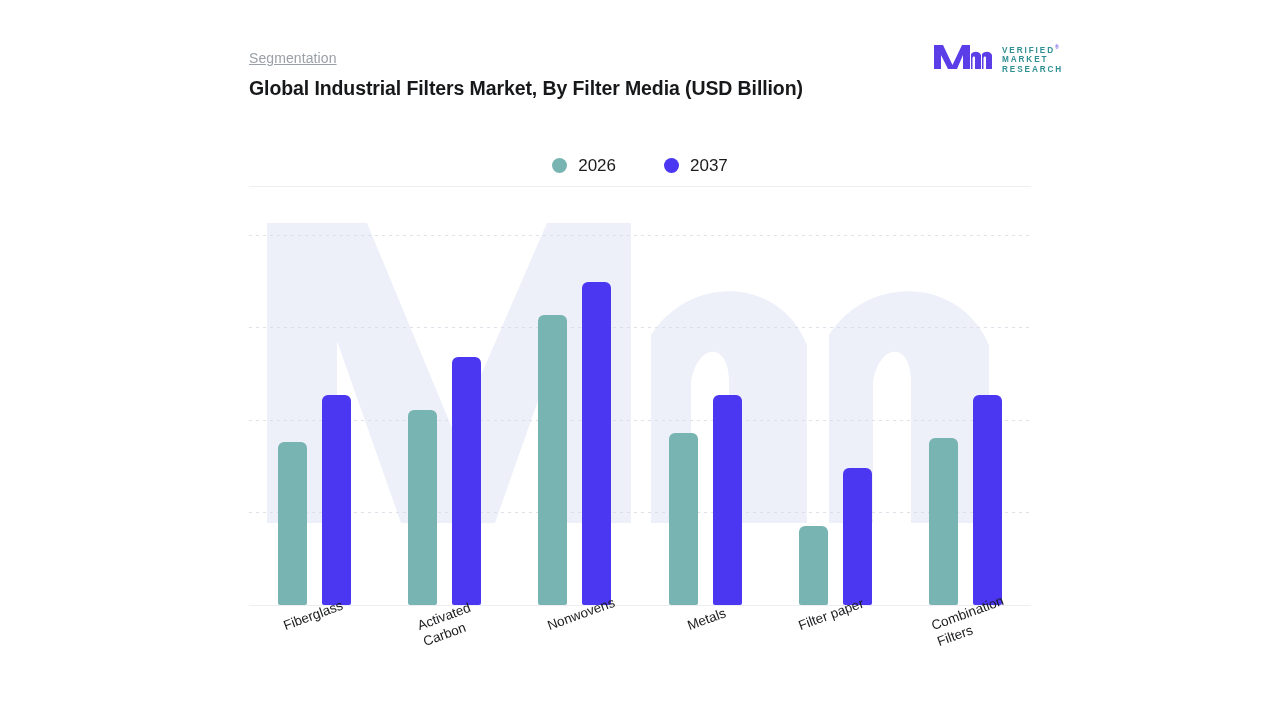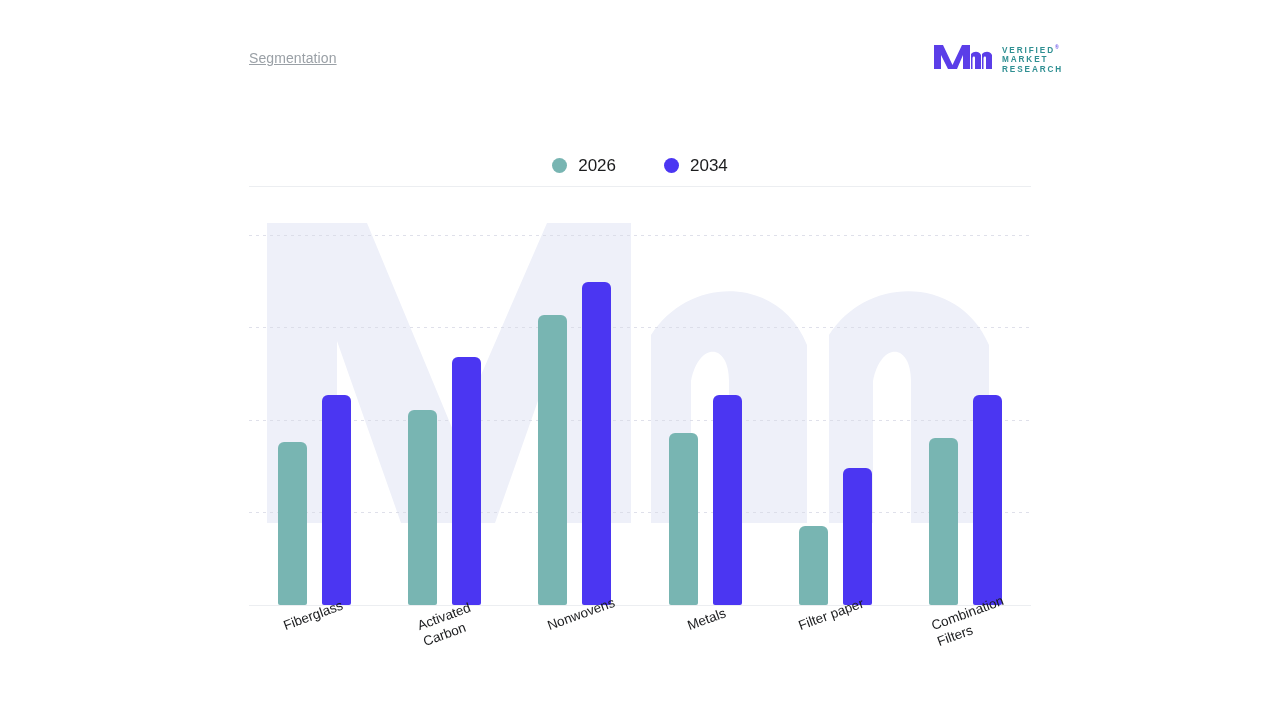--- a/index.html
+++ b/index.html
@@ -81,20 +81,21 @@
     white-space:pre-line;
     text-align:left;
   }
 </style>
 </head>
 <body>
 
 <div class="page">
 
   <div class="seg-label">Segmentation</div>
+  <div class="chart-title">Global Industrial Filters Market, By Filter Media (USD Billion)</div>
 
   <div class="logo">
     <div class="logo-mark">
       <svg viewBox="0 0 62 28" width="62" height="28" xmlns="http://www.w3.org/2000/svg">
         <path d="M2 2 L11 2 L20.5 22 L30 2 L38 2 L38 26 L31 26 L31 12 L25 26 L16 26 L9 12 L9 26 L2 26 Z" fill="#5b3ee8"></path>
         <path d="M39 11 C42 8 47 8 49 12 L49 26 L43 26 L43 15 C43 13 40.5 13 40.5 15.5 L40.5 26 L39 26 Z" fill="#5b3ee8"></path>
         <path d="M50 11 C53 8 58 8 60 12 L60 26 L54 26 L54 15 C54 13 51.5 13 51.5 15.5 L51.5 26 L50 26 Z" fill="#5b3ee8"></path>
       </svg>
     </div>
     <div class="logo-text">
@@ -104,21 +105,21 @@
     </div>
   </div>
 
   <div class="legend">
     <div class="legend-item">
       <span class="legend-dot" style="background: rgb(120, 181, 178);"></span>
       <span class="legend-label">2026</span>
     </div>
     <div class="legend-item">
       <span class="legend-dot" style="background: rgb(75, 54, 242);"></span>
-      <span class="legend-label">2034</span>
+      <span class="legend-label">2037</span>
     </div>
   </div>
 
   <div class="sep"></div>
 
   <div class="plot">
 
     <div class="watermark">
       <svg viewBox="0 0 760 300" width="760" height="300" preserveAspectRatio="none" xmlns="http://www.w3.org/2000/svg">
         <g fill="#eef0f9">

